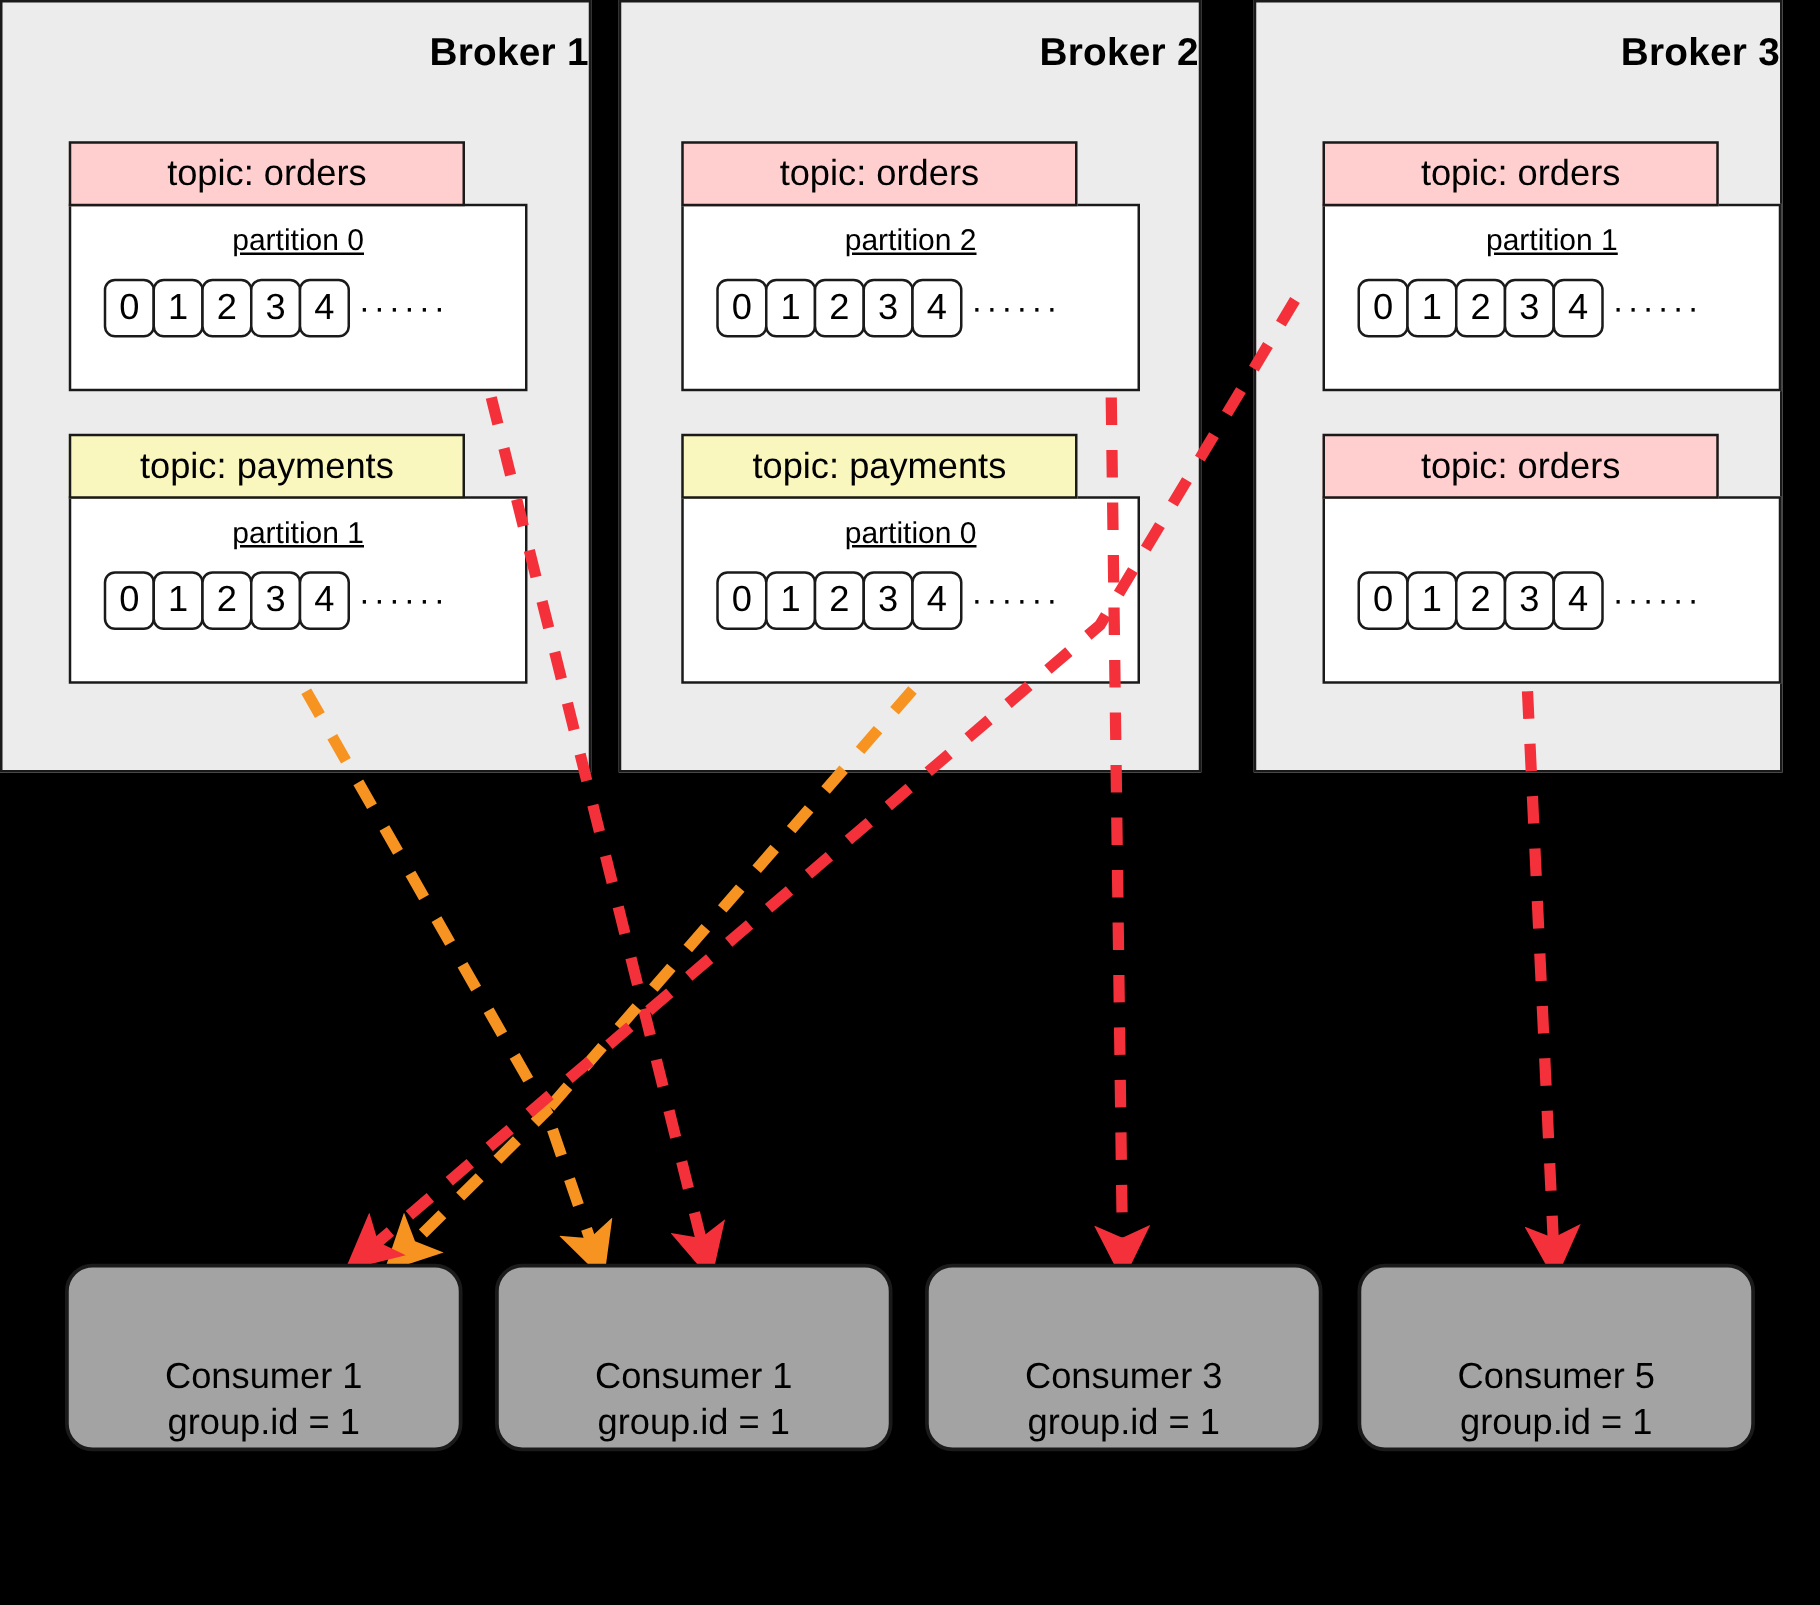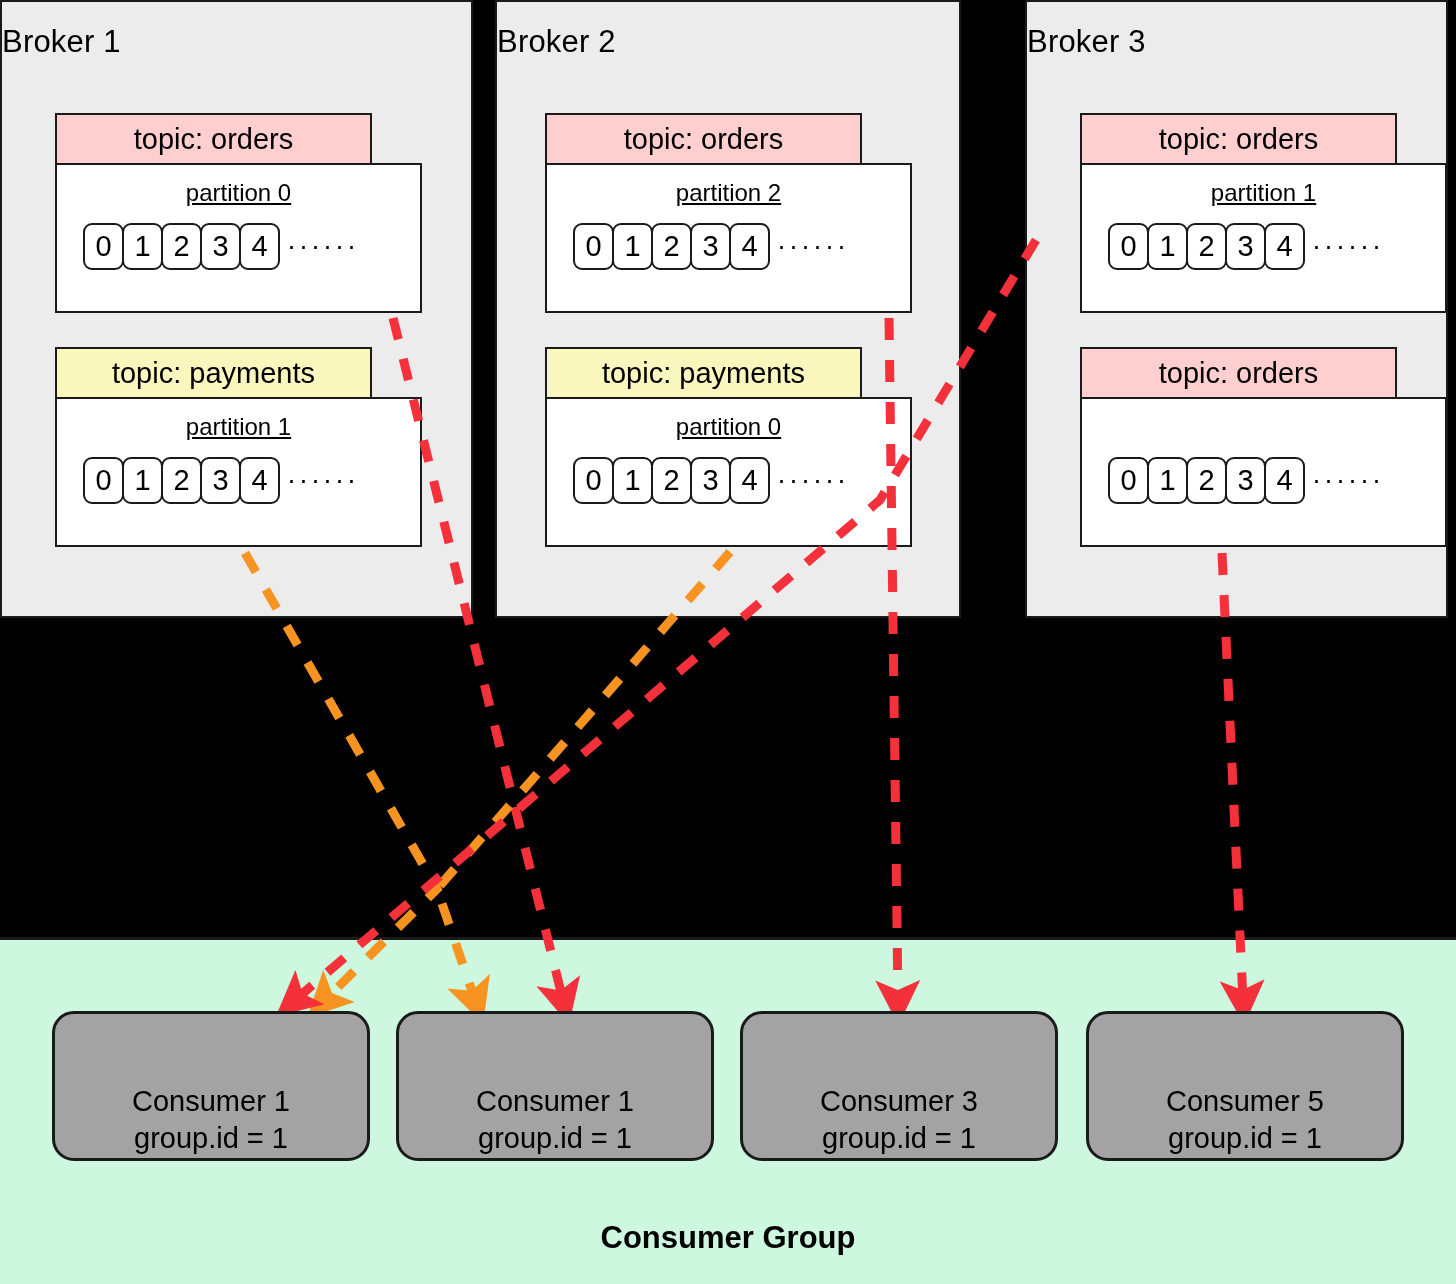--- a/index.html
+++ b/index.html
@@ -15,23 +15,23 @@
   
   .broker{
     position:absolute;
     background:#ececec;
     border:2px solid #1a1a1a;
     box-sizing:border-box;
   }
   .broker-title{
     position:absolute;
     left:0;right:0;top:22px;
-    text-align:left;
+    text-align:right;
     font-size:31px;
-    font-weight:normal;
+    font-weight:bold;
     color:#000;
     letter-spacing:.2px;
   }
 
   
   .topic{position:absolute;}
   .topic-head{
     position:absolute;
     left:0;top:0;
     height:52px;
@@ -182,21 +182,21 @@
           <div class="cell">1</div>
           <div class="cell">2</div>
           <div class="cell">3</div>
           <div class="cell">4</div>
           <div class="ellipsis">······</div>
         </div>
       </div>
     </div>
   </div>
 
-  <div class="broker" style="left:1025px;top:0px;width:423px;height:618px;">
+  <div class="broker" style="left:1003px;top:0px;width:423px;height:618px;">
     <div class="broker-title">Broker 3</div>
 
     <div class="topic" style="left:53px;top:111px;">
       <div class="topic-head orders" style="width:317px;">
         <span>topic: orders</span>
       </div>
       <div class="topic-body" style="width:367px;">
         <div class="partition-label">partition 1</div>
         <div class="offsets">
           <div class="cell">0</div>
@@ -219,23 +219,20 @@
           <div class="cell">1</div>
           <div class="cell">2</div>
           <div class="cell">3</div>
           <div class="cell">4</div>
           <div class="ellipsis">······</div>
         </div>
       </div>
     </div>
   </div>
 
-  <div id="consumer-group">
-    <div id="consumer-group-label">Consumer Group</div>
-  </div>
 
   <svg id="arrows" viewBox="0 0 1456 1284">
     <defs>
       <marker id="ahR" markerWidth="5" markerHeight="5" refX="2.2" refY="2.5" orient="auto" markerUnits="strokeWidth">
         <path d="M0,0 L5,2.5 L0,5 L1.1,2.5 Z" fill="#f4313a"></path>
       </marker>
       <marker id="ahO" markerWidth="5" markerHeight="5" refX="2.2" refY="2.5" orient="auto" markerUnits="strokeWidth">
         <path d="M0,0 L5,2.5 L0,5 L1.1,2.5 Z" fill="#f79421"></path>
       </marker>
     </defs>

